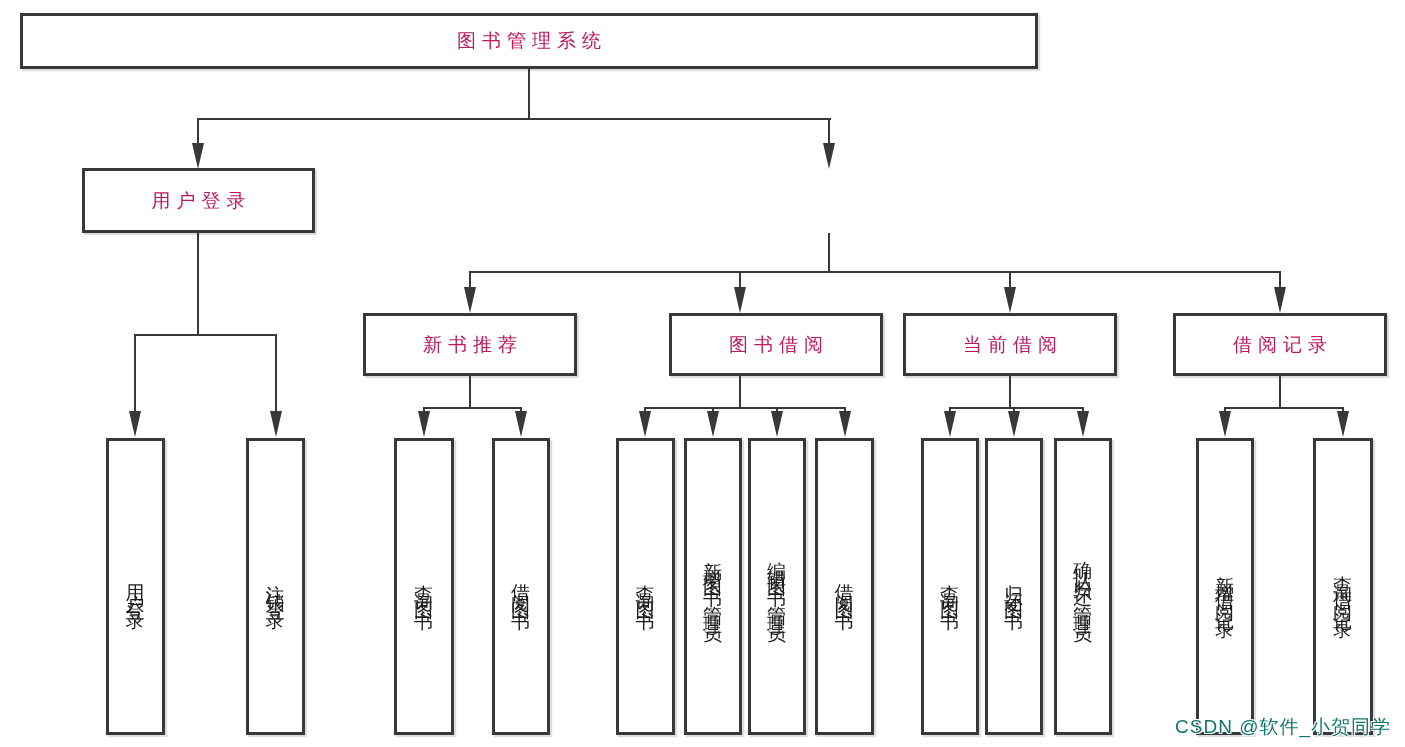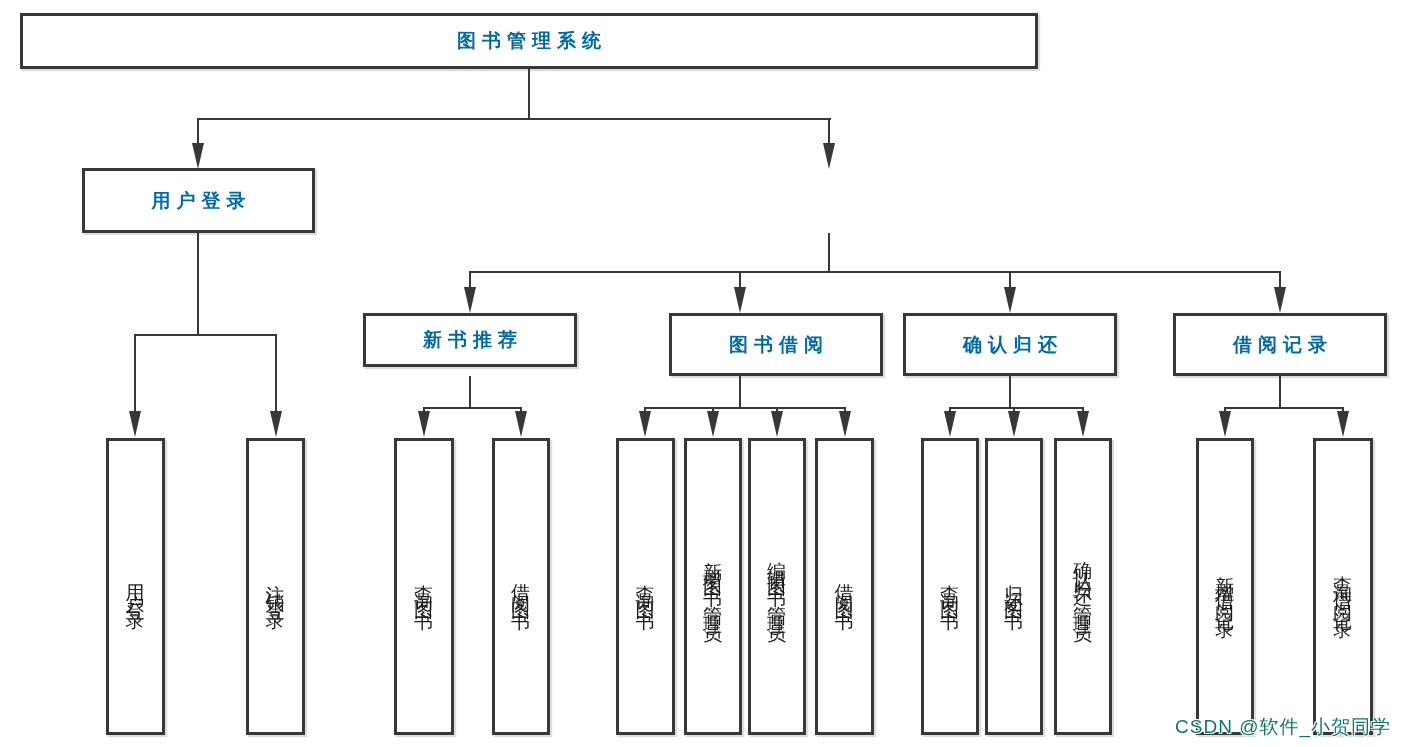--- a/index.html
+++ b/index.html
@@ -21,22 +21,21 @@
     box-shadow: 2px 2px 1px rgba(120,120,120,0.25);
     display: flex;
     align-items: center;
     justify-content: center;
   }
   .hlabel {
     font-size: 19px;
     letter-spacing: 6px;
     text-indent: 6px;
     white-space: nowrap;
-    color: #0369a1;
-    font-weight: bold;
+    color: #be185d;
   }
   .leaf .vlabel {
     writing-mode: vertical-rl;
     text-orientation: mixed;
     font-size: 19px;
     letter-spacing: 9px;
     line-height: 1;
     color: #1c1c1c;
   }
   
@@ -70,28 +69,28 @@
 <div class="canvas">
 
   <div class="node" style="left:20px; top:13px; width:1018px; height:56px;">
     <span class="hlabel">图书管理系统</span>
   </div>
 
   <div class="node" style="left:82px; top:168px; width:233px; height:65px;">
     <span class="hlabel">用户登录</span>
   </div>
 
-  <div class="node" style="left:363px; top:313px; width:214px; height:54px;">
+  <div class="node" style="left:363px; top:313px; width:214px; height:63px;">
     <span class="hlabel">新书推荐</span>
   </div>
   <div class="node" style="left:633px; top:313px; width:214px; height:63px;margin-left:36px;">
     <span class="hlabel">图书借阅</span>
   </div>
   <div class="node" style="left:903px; top:313px; width:214px; height:63px;">
-    <span class="hlabel">确认归还</span>
+    <span class="hlabel">当前借阅</span>
   </div>
   <div class="node" style="left:1173px; top:313px; width:214px; height:63px;">
     <span class="hlabel">借阅记录</span>
   </div>
 
   <div class="node leaf" style="left:106px; top:438px; width:59px; height:297px;">
     <span class="vlabel">用户登录</span>
   </div>
   <div class="node leaf" style="left:246px; top:438px; width:59px; height:297px;">
     <span class="vlabel">注销登录</span>

